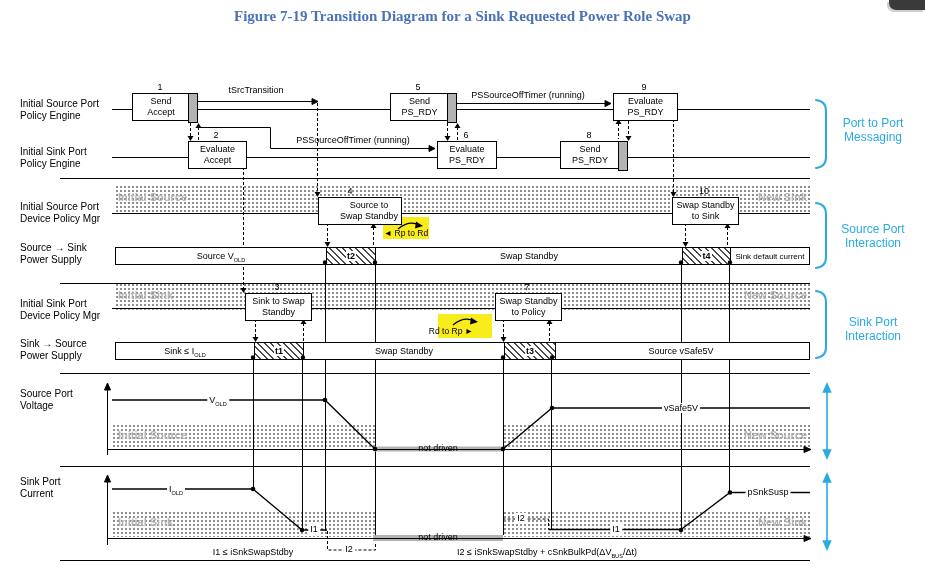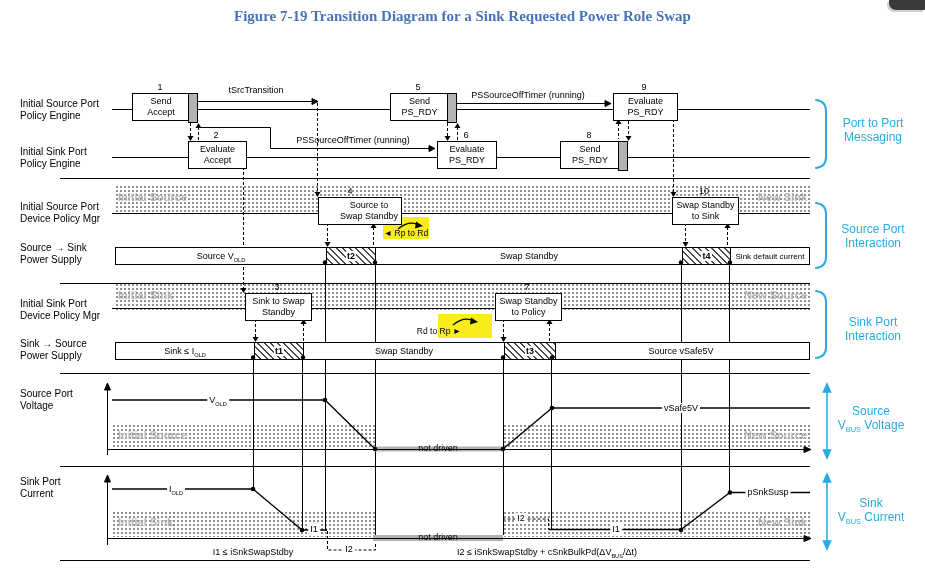--- a/index.html
+++ b/index.html
@@ -289,21 +289,21 @@
     <div class="seg" style="left:188px;width:200px;">Swap Standby</div>
     <div class="hatch" style="left:388px;width:52px;">
       <span class="tlabel">t3</span>
       </div>
     <div class="seg" style="left:437px;width:256px;">Source vSafe5V</div>
   </div>
 
   <div class="yellow" style="left:383px;top:217px;width:46px;height:22px;"></div>
   <div class="ytext" style="left:406px;top:228px;">◄ Rp to Rd</div>
   <div class="yellow" style="left:438px;top:314px;width:54px;height:24px;"></div>
-  <div class="ytext" style="left:439px;top:326px;">Rd to Rp ►</div>
+  <div class="ytext" style="left:451px;top:326px;">Rd to Rp ►</div>
 
   <div class="chip" style="left:218px;top:400px;">
     <span>V</span><sub>OLD</sub></div>
   <div class="chip" style="left:681px;top:408px;">vSafe5V</div>
   <div class="chip bare" style="left:438px;top:448px;">not driven</div>
   <div class="chip" style="left:176px;top:489px;">
     <span>I</span><sub>OLD</sub></div>
   <div class="chip" style="left:314px;top:529px;">I1</div>
   <div class="chip" style="left:349px;top:549px;">I2</div>
   <div class="chip" style="left:521px;top:518px;">I2</div>
@@ -319,28 +319,20 @@
     <div>Port to Port</div>
       <div>Messaging</div>
     </div>
   <div class="cyanlbl" style="left:818px;top:222px;">
     <div>Source Port</div>
       <div>Interaction</div>
     </div>
   <div class="cyanlbl" style="left:818px;top:315px;">
     <div>Sink Port</div>
       <div>Interaction</div>
-    </div>
-  <div class="cyanlbl" style="left:816px;top:404px;">
-    <div>Source</div>
-    <div><span>V</span><sub>BUS</sub><span> Voltage</span></div>
-    </div>
-  <div class="cyanlbl" style="left:816px;top:496px;">
-    <div>Sink</div>
-    <div><span>V</span><sub>BUS</sub><span> Current</span></div>
     </div>
 
   <svg id="svgO" width="925" height="586" viewBox="0 0 925 586">
     <g fill="#000">
       <circle cx="325" cy="400" r="2.3"></circle>
         <circle cx="375" cy="449" r="2.3"></circle>
       <circle cx="503" cy="449" r="2.3"></circle>
         <circle cx="552" cy="408" r="2.3"></circle>
       <circle cx="253" cy="489" r="2.3"></circle>
         <circle cx="302" cy="530" r="2.3"></circle>

